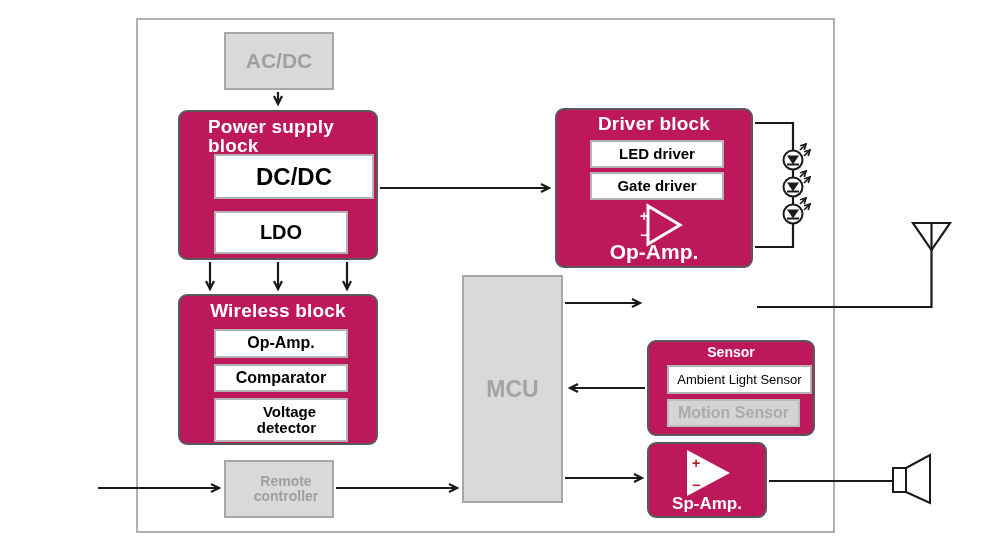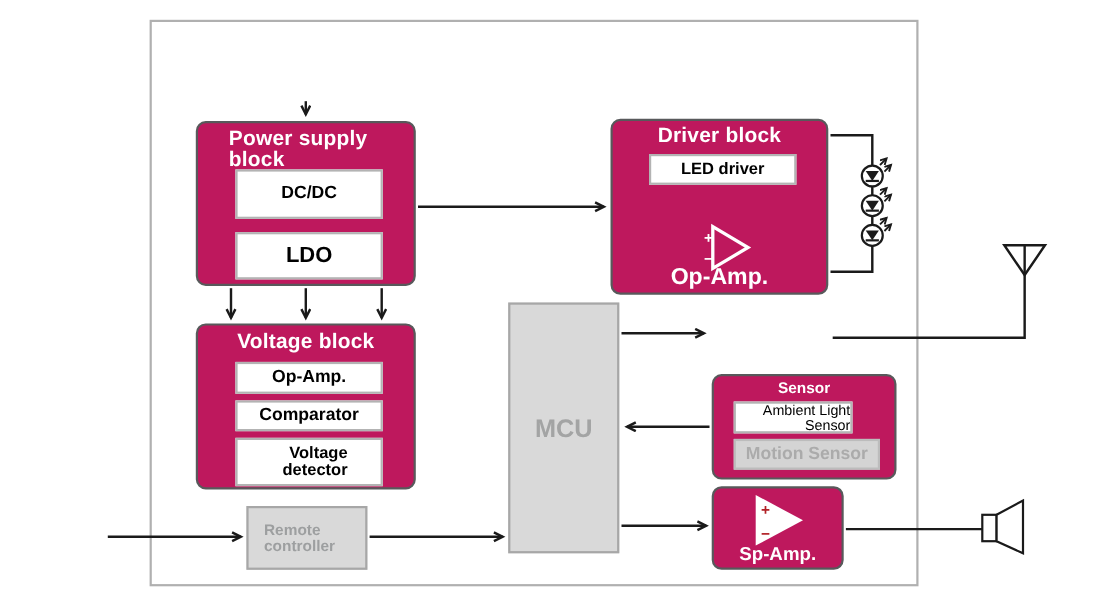--- a/index.html
+++ b/index.html
@@ -16,58 +16,62 @@
   .center{display:flex;align-items:center;justify-content:center;text-align:center;}
   .svgov{position:absolute;left:0;top:0;pointer-events:none;}
 </style>
 </head>
 <body>
 
 <div id="canvas">
 
   <div class="outer"></div>
 
+  <div class="gbox center" style="left:224px;top:32px;width:110px;height:58px;font-size:21px;">
+    <span>AC/DC</span>
+  </div>
 
   <div class="rbox" style="left:178px;top:110px;width:200px;height:150px;">
     <div class="rtitle" style="position:absolute;left:28px;top:5px;width:160px;">Power supply block</div>
-    <div class="wbox" style="left:34px;top:42px;width:134px;height:45px;font-size:16px;">DC/DC</div>
+    <div class="wbox" style="left:34px;top:42px;width:160px;height:45px;font-size:24px;">DC/DC</div>
     <div class="wbox" style="left:34px;top:99px;width:134px;height:43px;font-size:20px;">LDO</div>
   </div>
 
   <div class="rbox" style="left:555px;top:108px;width:198px;height:160px;">
     <div class="rtitle center" style="position:absolute;left:0;top:4px;width:100%;">Driver block</div>
     <div class="wbox" style="left:33px;top:30px;width:134px;height:28px;font-size:15px;">LED driver</div>
+    <div class="wbox" style="left:33px;top:62px;width:134px;height:28px;font-size:15px;">Gate driver</div>
     <div class="center" style="position:absolute;left:0;bottom:2px;width:100%;color:#fff;font-weight:bold;font-size:21px;">Op-Amp.</div>
   </div>
 
   <div class="rbox" style="left:178px;top:294px;width:200px;height:151px;">
-    <div class="rtitle center" style="position:absolute;left:0;top:5px;width:100%;">Voltage block</div>
+    <div class="rtitle center" style="position:absolute;left:0;top:5px;width:100%;">Wireless block</div>
     <div class="wbox" style="left:34px;top:33px;width:134px;height:29px;font-size:16px;">Op-Amp.</div>
     <div class="wbox" style="left:34px;top:68px;width:134px;height:28px;font-size:16px;">Comparator</div>
     <div class="wbox" style="left:34px;top:102px;width:134px;height:44px;font-size:15px;">
       <span style="display:inline-block;width:70px;">Voltage detector</span>
     </div>
   </div>
 
   <div class="gbox center" style="left:462px;top:275px;width:101px;height:228px;font-size:23px;color:#a3a4a4;">
     <span>MCU</span>
   </div>
 
 
   <div class="rbox" style="left:647px;top:340px;width:168px;height:96px;">
     <div class="center" style="position:absolute;left:0;top:2px;width:100%;color:#fff;font-weight:bold;font-size:14px;">Sensor</div>
-    <div class="wbox" style="left:18px;top:23px;width:108px;height:29px;font-size:13px;font-weight:normal;">Ambient Light Sensor</div>
+    <div class="wbox" style="left:18px;top:23px;width:145px;height:29px;font-size:13px;font-weight:normal;">Ambient Light Sensor</div>
     <div class="wbox" style="left:18px;top:57px;width:133px;height:28px;font-size:16px;background:#d4d4d4;border-color:#bcbcbc;color:#ababab;">Motion Sensor</div>
   </div>
 
   <div class="rbox" style="left:647px;top:442px;width:120px;height:76px;">
     <div class="center" style="position:absolute;left:0;bottom:2px;width:100%;color:#fff;font-weight:bold;font-size:17px;">Sp-Amp.</div>
   </div>
 
-  <div class="gbox" style="left:224px;top:460px;width:110px;height:58px;font-size:14px;line-height:1.1;">
+  <div class="gbox" style="left:224px;top:460px;width:110px;height:58px;font-size:14px;line-height:1.1;text-align:center;">
     <span style="display:inline-block;width:85px;margin:12px 0 0 14px;">Remote controller</span>
   </div>
 
   <svg class="svgov" width="1000" height="556" viewBox="0 0 1000 556">
     <defs>
       <marker id="ah" markerWidth="12" markerHeight="12" refX="9" refY="5" orient="auto" markerUnits="userSpaceOnUse">
         <path d="M1,1 L9,5 L1,9" fill="none" stroke="#1a1a1a" stroke-width="2.2"></path>
       </marker>
       <marker id="ahs" markerWidth="9" markerHeight="9" refX="6" refY="3.5" orient="auto" markerUnits="userSpaceOnUse">
         <path d="M0.5,0.5 L6,3.5 L0.5,6.5" fill="none" stroke="#1a1a1a" stroke-width="1.7"></path>

